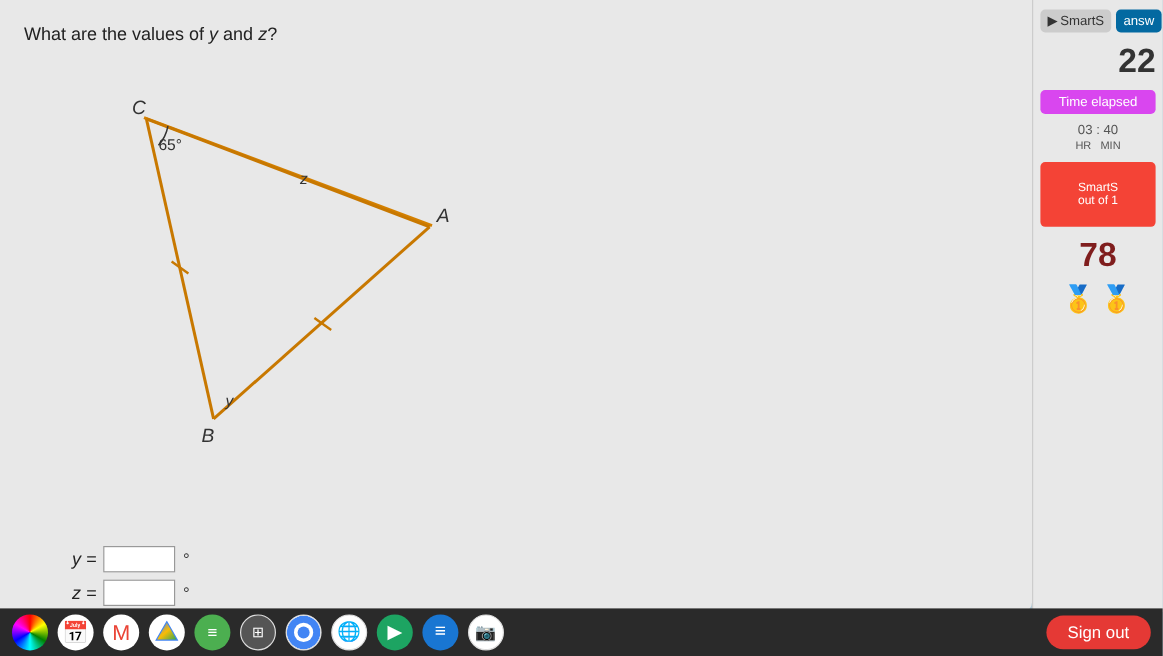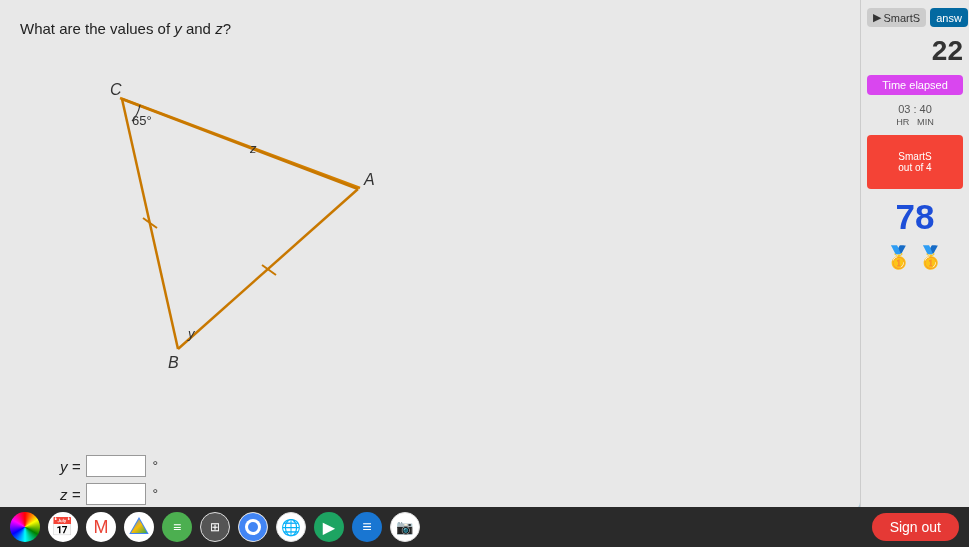--- a/index.html
+++ b/index.html
@@ -97,23 +97,23 @@
       background: #f44336;
       color: white;
       border-radius: 4px;
       padding: 16px 6px;
       font-size: 10px;
       text-align: center;
       width: 100%;
     }
 
     .score-number {
-      font-size: 35px;
+      font-size: 28px;
       font-weight: bold;
-      color: #1d4ed8;
+      color: #7f1d1d;
     }
 
     .medals {
       display: flex;
       gap: 4px;
       font-size: 22px;
     }
 
     
     .question-area {
@@ -246,21 +246,21 @@
     <span>03</span>
     :
     <span>40</span>
     <br>
     <small><span>HR</span>
     &nbsp;
     <span>MIN</span></small>
   </div>
   <div class="smartscore-box">
     <span>SmartS</span><br>
-    <span>out of 4</span>
+    <span>out of 1</span>
   </div>
   <div class="score-number">78</div>
   <div class="medals">
     <span>🥇</span>
     <span>🥇</span>
   </div>
 </div>
 
 <div class="question-area">
   <div class="question-text">

